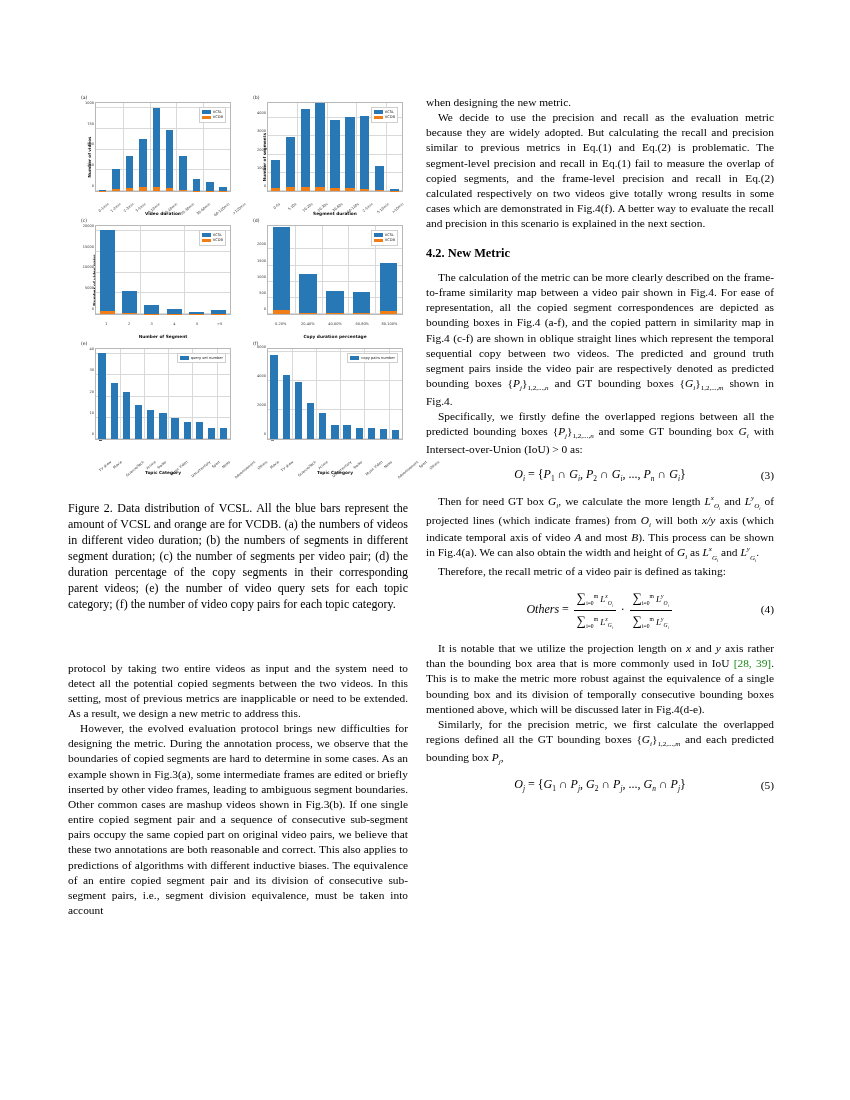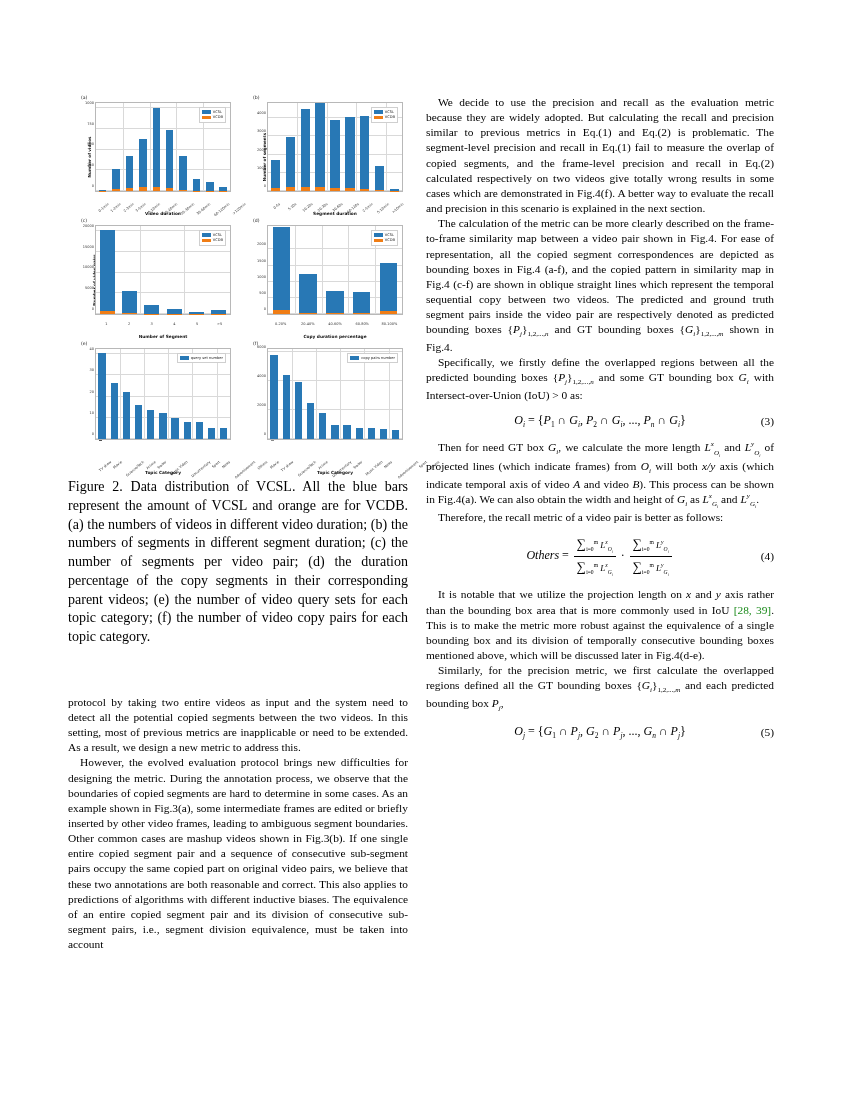--- a/index.html
+++ b/index.html
@@ -4,21 +4,21 @@
 <style>
   html,body{margin:0;padding:0;background:#ffffff;}
   body{width:850px;height:1100px;font-family:"Liberation Serif",serif;color:#000;}
   .page{position:relative;width:850px;height:1100px;background:#fff;overflow:hidden;}
   .col{position:absolute;top:95px;width:340px;font-size:11.4px;line-height:1.33;text-align:justify;}
   .col-left{left:68px;}
   .col-right{left:426px;width:348px;}
   p{margin:0 0 0 0;text-indent:12px;}
   p.noindent{text-indent:0;}
   p + p{margin-top:0;}
-  .figure-caption{font-size:14px;line-height:1.34;text-align:justify;margin-top:1px;}
+  .figure-caption{font-size:12px;line-height:1.34;text-align:justify;margin-top:23px;}
   h2.sec{font-size:12.4px;font-weight:bold;margin:14px 0 8px 0;text-indent:0;}
 
   
   .figure{width:340px;}
   .fig-row{display:flex;justify-content:space-between;}
   .chart{position:relative;width:168px;height:123px;}
   .chart.tall{height:136px;}
   .panel-tag{position:absolute;left:13px;top:0px;font-size:4.6px;font-family:"DejaVu Sans",sans-serif;color:#222;}
   .plot{position:absolute;left:27px;right:5px;top:7px;bottom:26px;border:0.7px solid #b8b8b8;background:#fff;}
   .chart.tall .plot{bottom:37px;}
@@ -624,22 +624,24 @@
     <div class="figure-caption">Figure 2. Data distribution of VCSL. All the blue bars represent the amount of VCSL and orange are for VCDB. (a) the numbers of videos in different video duration; (b) the numbers of segments in different segment duration; (c) the number of segments per video pair; (d) the duration percentage of the copy segments in their corresponding parent videos; (e) the number of video query sets for each topic category; (f) the number of video copy pairs for each topic category.</div>
 
     <div style="height:48px"></div>
 
     <p class="noindent">protocol by taking two entire videos as input and the system need to detect all the potential copied segments between the two videos. In this setting, most of previous metrics are inapplicable or need to be extended. As a result, we design a new metric to address this.</p>
     <p>However, the evolved evaluation protocol brings new difficulties for designing the metric. During the annotation process, we observe that the boundaries of copied segments are hard to determine in some cases. As an example shown in Fig.3(a), some intermediate frames are edited or briefly inserted by other video frames, leading to ambiguous segment boundaries. Other common cases are mashup videos shown in Fig.3(b). If one single entire copied segment pair and a sequence of consecutive sub-segment pairs occupy the same copied part on original video pairs, we believe that these two annotations are both reasonable and correct. This also applies to predictions of algorithms with different inductive biases. The equivalence of an entire copied segment pair and its division of consecutive sub-segment pairs, i.e., segment division equivalence, must be taken into account</p>
   </div>
 
   <div class="col col-right">
 
+    <p class="noindent">when designing the new metric.</p>
     <p>We decide to use the precision and recall as the evaluation metric because they are widely adopted. But calculating the recall and precision similar to previous metrics in Eq.(1) and Eq.(2) is problematic. The segment-level precision and recall in Eq.(1) fail to measure the overlap of copied segments, and the frame-level precision and recall in Eq.(2) calculated respectively on two videos give totally wrong results in some cases which are demonstrated in Fig.4(f). A better way to evaluate the recall and precision in this scenario is explained in the next section.</p>
 
+    <h2 class="sec">4.2. New Metric</h2>
 
     <p>
       <span>The calculation of the metric can be more clearly described on the frame-to-frame similarity map between a video pair shown in Fig.4. For ease of representation, all the copied segment correspondences are depicted as bounding boxes in Fig.4 (a-f), and the copied pattern in similarity map in Fig.4 (c-f) are shown in oblique straight lines which represent the temporal sequential copy between two videos. The predicted and ground truth segment pairs inside the video pair are respectively denoted as predicted bounding boxes</span>
       <span>{<i class="m">P<sub>j</sub></i>}<sub>1,2,...,<i class="m">n</i></sub></span>
       and GT bounding boxes
       <span>{<i class="m">G<sub>i</sub></i>}<sub>1,2,...,<i class="m">m</i></sub></span>
       <span>shown in Fig.4.</span>
     </p>
 
     <p>
@@ -663,29 +665,29 @@
       <span>we calculate the more length</span>
       <i class="m">L<sup>x</sup><sub>O<sub>i</sub></sub></i>
       <span>and</span>
       <i class="m">L<sup>y</sup><sub>O<sub>i</sub></sub></i>
       <span>of projected lines (which indicate frames) from</span>
       <i class="m">O<sub>i</sub></i>
       <span>will both</span>
       <i class="m">x/y</i>
       <span>axis (which indicate temporal axis of video</span>
       <i class="m">A</i>
-      <span>and video</span>
+      <span>and most</span>
       <i class="m">B</i><span>). This process can be shown in Fig.4(a). We can also obtain the width and height of</span>
       <i class="m">G<sub>i</sub></i>
       <span>as</span>
       <i class="m">L<sup>x</sup><sub>G<sub>i</sub></sub></i> and
       <i class="m">L<sup>y</sup><sub>G<sub>i</sub></sub></i>.
     </p>
 
-    <p>Therefore, the recall metric of a video pair is better as follows:</p>
+    <p>Therefore, the recall metric of a video pair is defined as taking:</p>
 
     <div class="eq">
       <span class="body">
         <i class="m">Others</i>
         <span> = </span>
         <span class="frac">
           <span class="top"><span class="sumsym">∑</span><sub>i=0</sub><sup>m</sup> <i class="m">L<sup>x</sup><sub>O<sub>i</sub></sub></i></span>
           <span class="bot"><span class="sumsym">∑</span><sub>i=0</sub><sup>m</sup> <i class="m">L<sup>x</sup><sub>G<sub>i</sub></sub></i></span>
         </span>
         <span> · </span>

